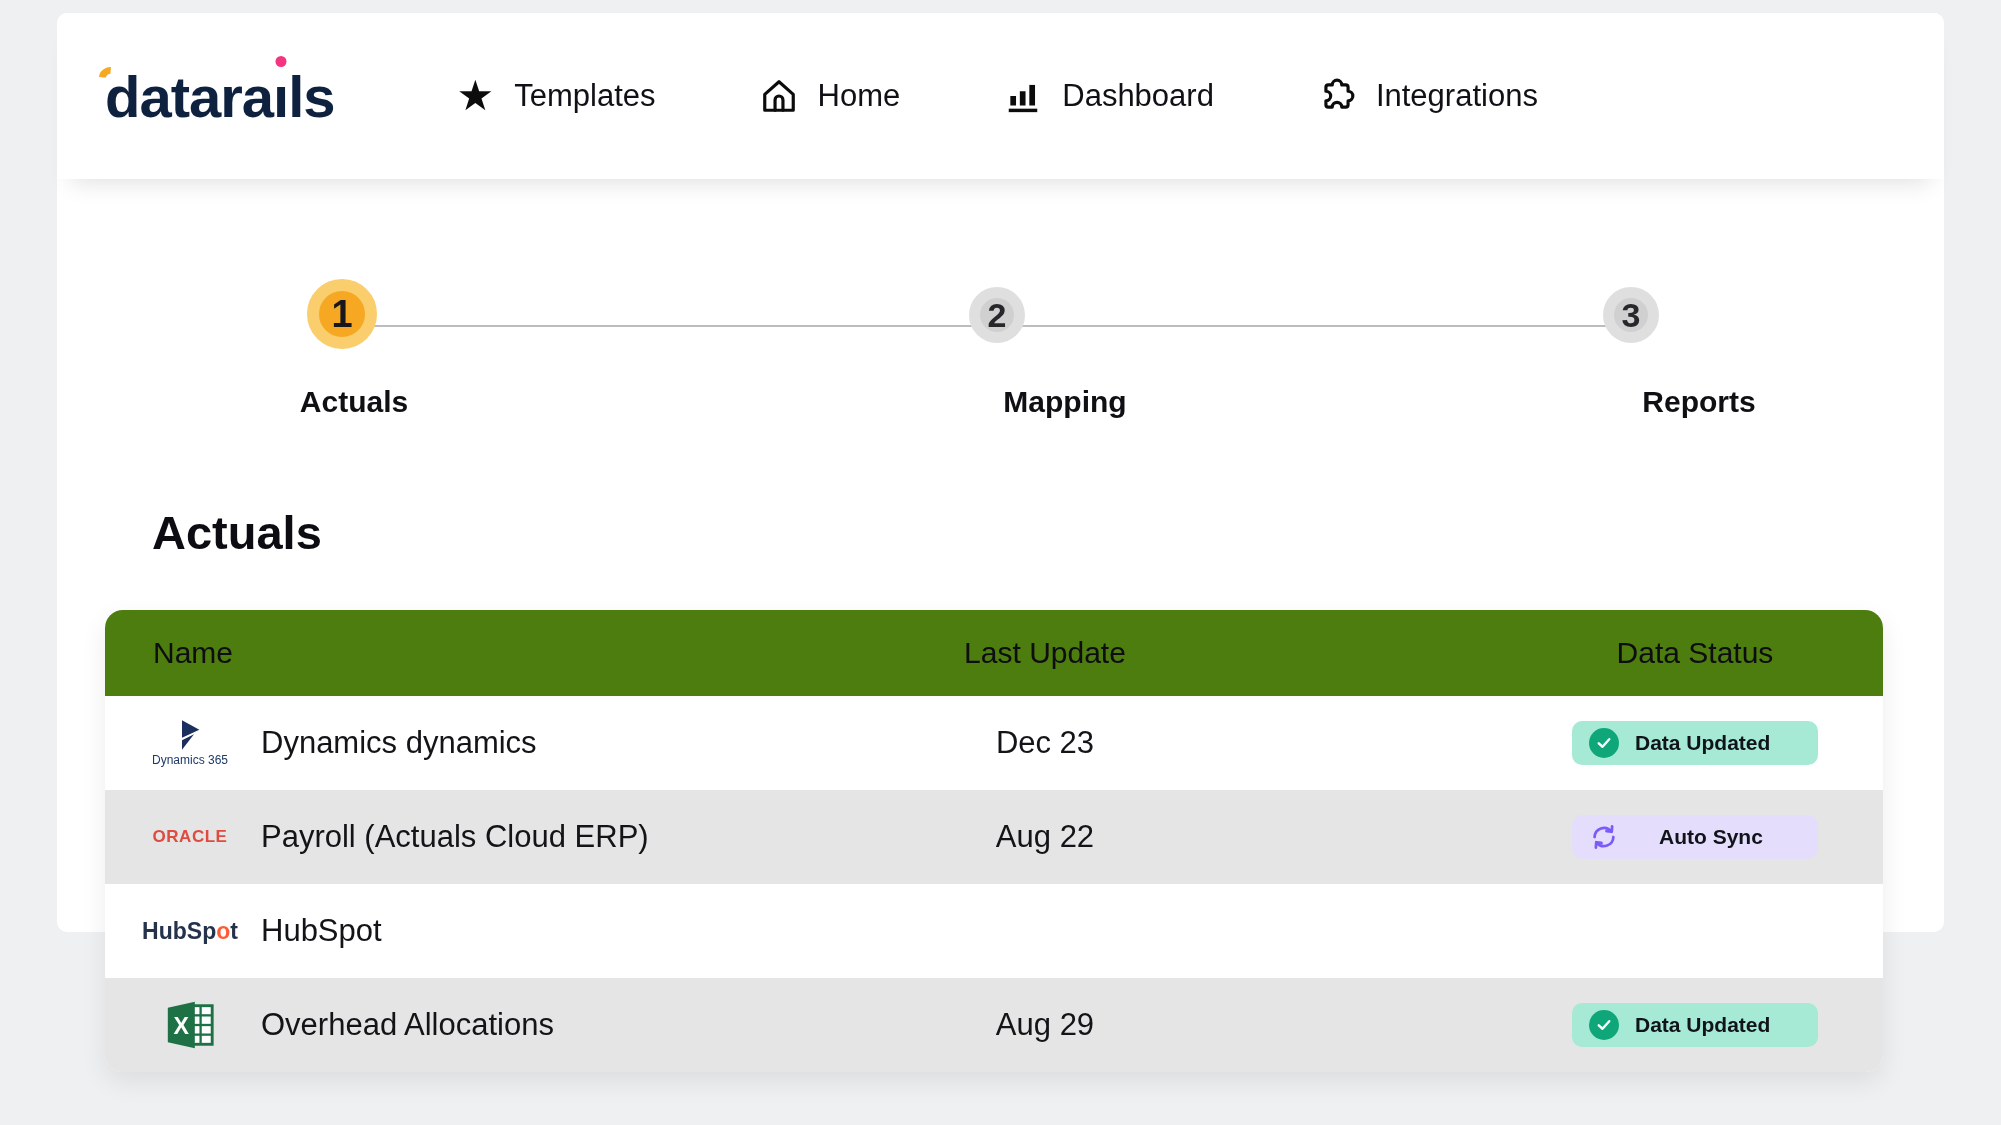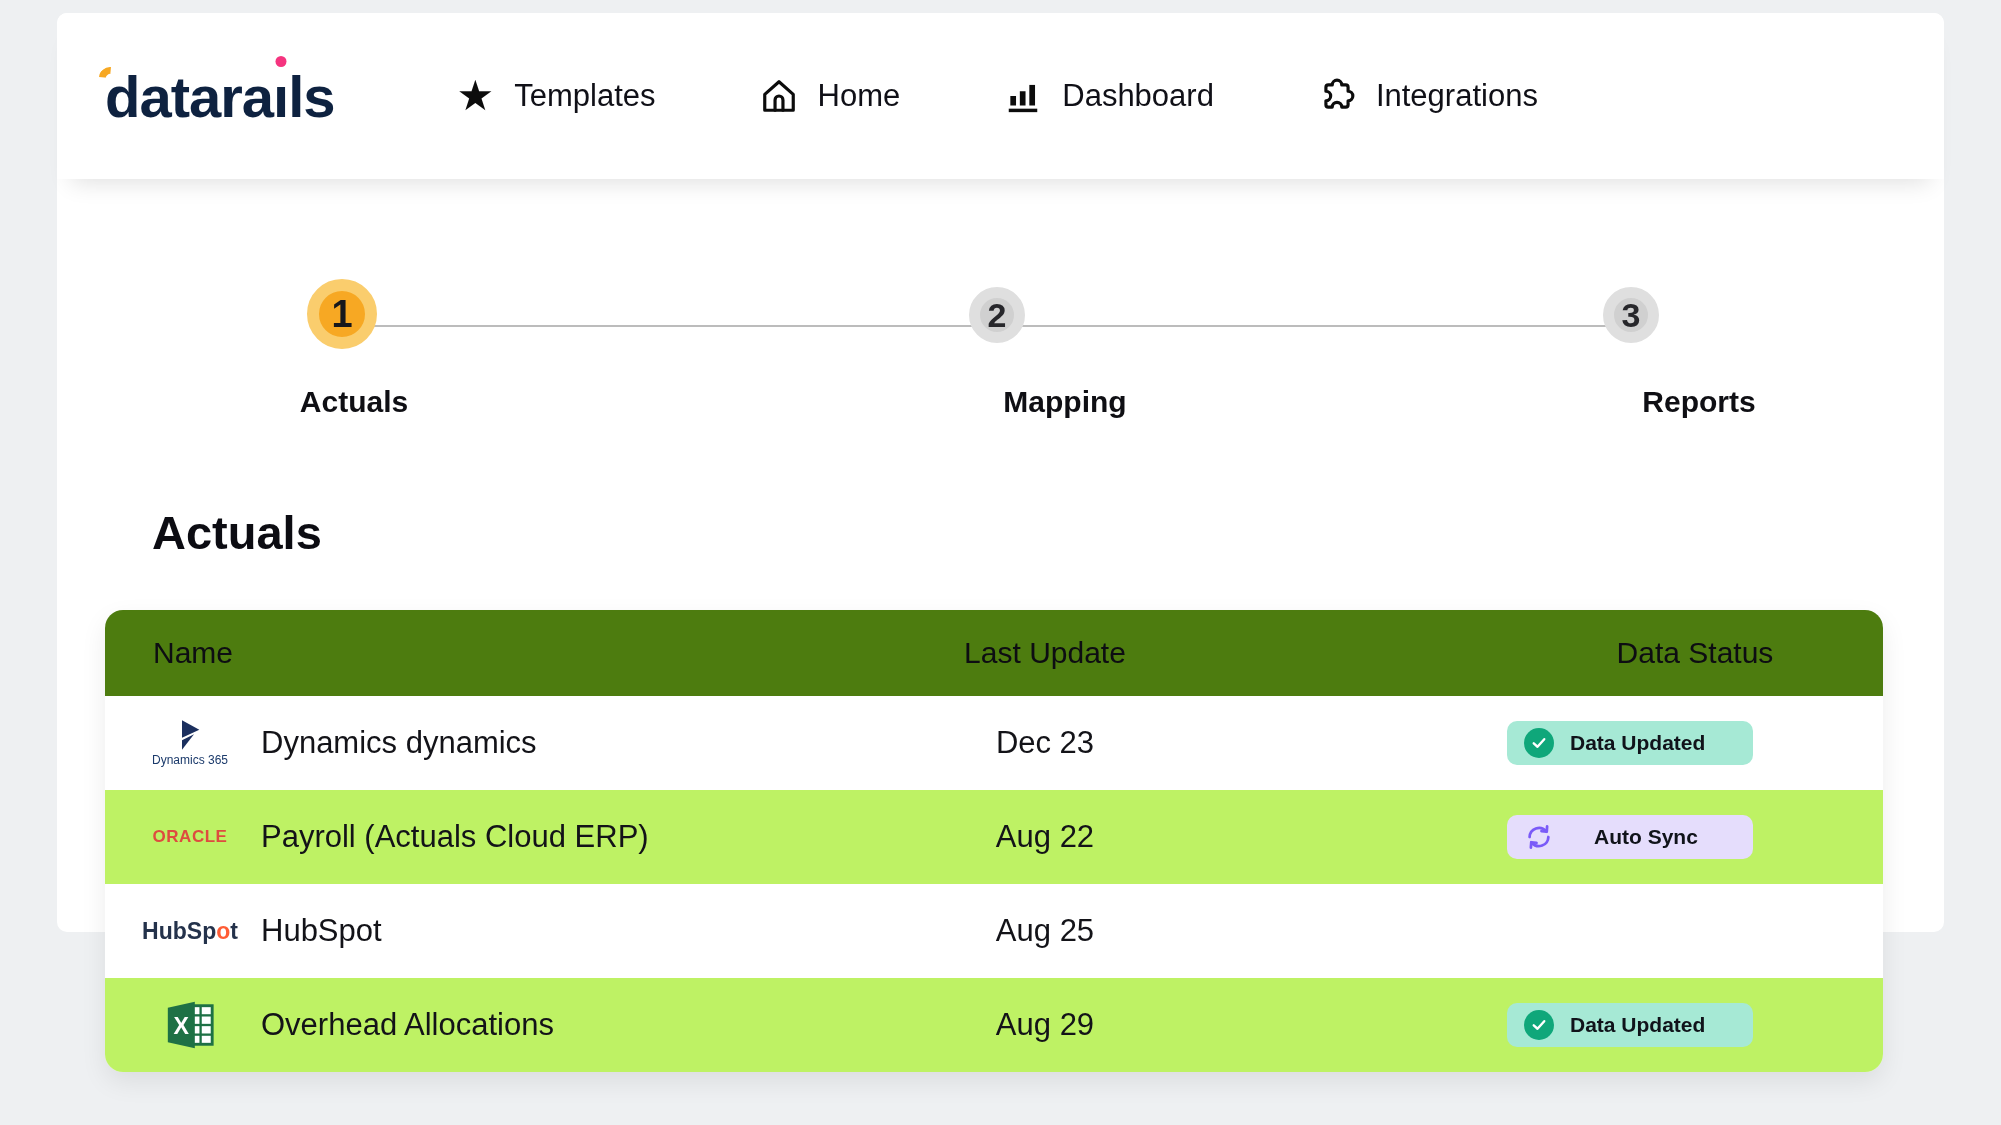--- a/index.html
+++ b/index.html
@@ -86,32 +86,32 @@
     border-radius:18px; overflow:hidden; background:#fff;
     box-shadow:0 10px 26px rgba(0,0,0,0.08);
   }
   .thead, .trow {
     display:grid; grid-template-columns:780px 320px 1fr 376px; align-items:center;
   }
   .thead { height:86px; background:#4d7c0f; font-size:30px; font-weight:400; color:#0d0d12; }
   .th-name { padding-left:48px; }
   .th-center { text-align:center; }
   .trow { height:94px; background:#ffffff; font-size:31px; color:#131318; cursor:pointer; }
-  .trow.alt { background:#bef264; }
+  .trow.alt { background:#e5e5e5; }
   .cell-name { display:flex; align-items:center; padding-left:40px; gap:26px; }
   .icon-box {
     width:90px; display:flex; flex-direction:column;
     align-items:center; justify-content:center; flex-shrink:0;
   }
   .dyn-caption { font-size:12px; color:#1b3a6b; margin-top:2px; white-space:nowrap; }
   .oracle-text { font-size:17px; font-weight:700; color:#DE4C3F; letter-spacing:0.5px; }
   .hubspot-text { font-size:23px; font-weight:700; color:#24324b; white-space:nowrap; }
   .hubspot-o { color:#FF5C35; }
   .cell-date { text-align:center; }
-  .cell-status { grid-column:4; display:flex; }
+  .cell-status { grid-column:4; display:flex; justify-content:center; }
   .badge {
     width:246px; height:44px; border-radius:10px;
     display:flex; align-items:center; gap:16px; padding-left:17px;
     font-size:21px; font-weight:600; color:#10131a;
   }
   .badge-icon {
     width:30px; height:30px; border-radius:50%; flex-shrink:0;
     display:flex; align-items:center; justify-content:center;
   }
   .badge.updated { background:#A6E9D5; }
@@ -241,21 +241,20 @@
       </div>
     </div>
 
     <div class="trow">
       <div class="cell-name">
         <span class="icon-box">
           <span class="hubspot-text"><span>HubSp</span><span class="hubspot-o">o</span><span>t</span></span>
         </span>
         <span>HubSpot</span>
       </div>
-      <div class="cell-date">Aug 25</div>
       <div></div>
     </div>
 
     <div class="trow alt">
       <div class="cell-name">
         <span class="icon-box">
           <svg width="54" height="54" viewBox="0 0 56 56">
             <rect x="28" y="8" width="23" height="40" fill="#ffffff" stroke="#1E7145" stroke-width="3"></rect>
             <line x1="28" y1="18" x2="51" y2="18" stroke="#1E7145" stroke-width="2.4"></line>
             <line x1="28" y1="28" x2="51" y2="28" stroke="#1E7145" stroke-width="2.4"></line>

